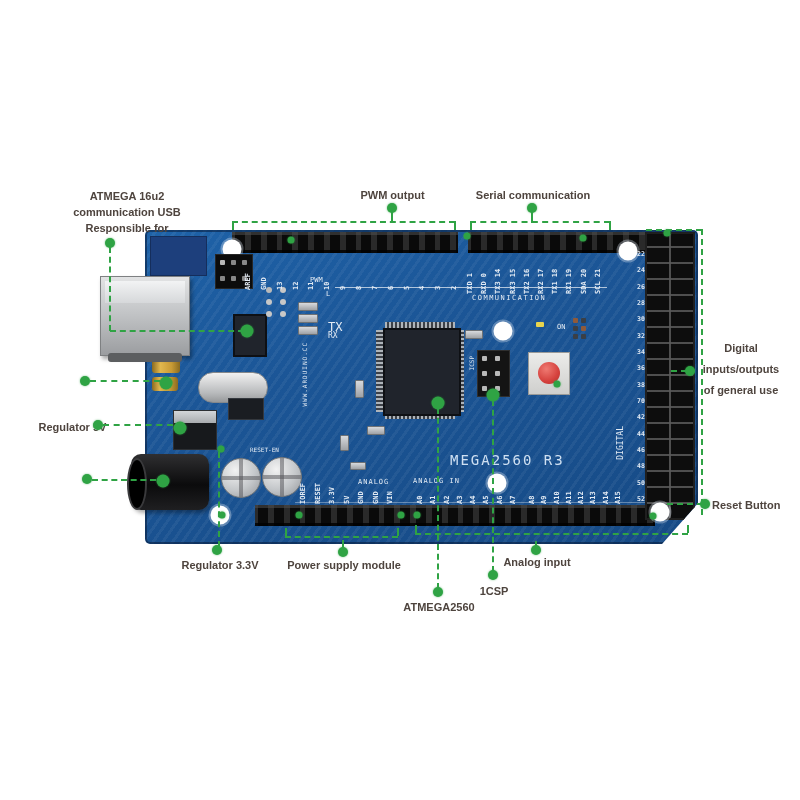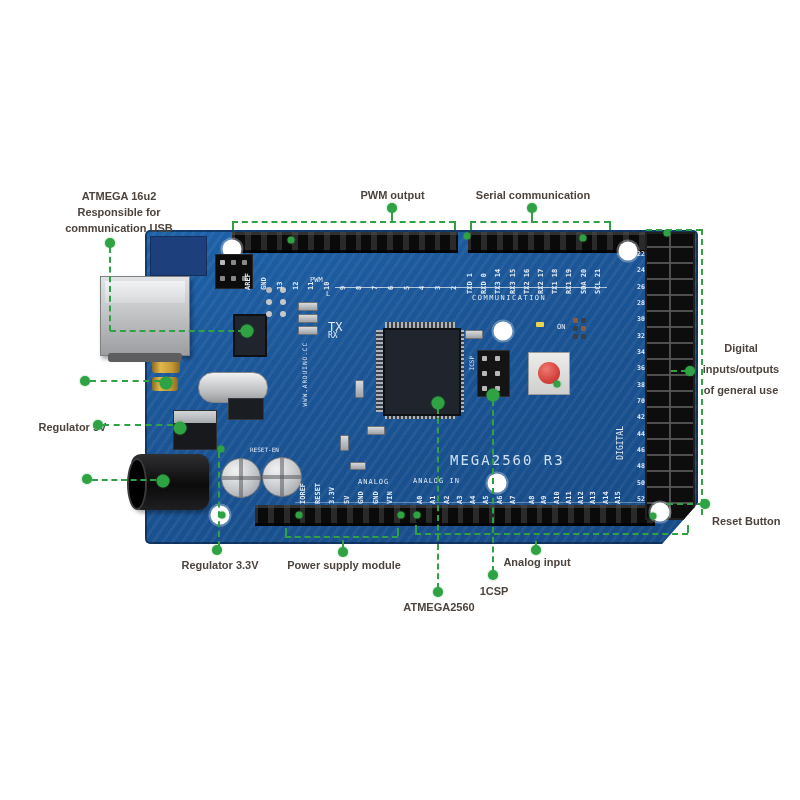--- a/index.html
+++ b/index.html
@@ -215,33 +215,33 @@
 
   <div style="position:absolute;left:100px;top:276px;width:88px;height:78px;border:1px solid #7e8082;background:linear-gradient(180deg,#e2e3e4 0%,#c3c5c7 45%,#9b9da0 100%);box-shadow:2px 3px 4px rgba(0,0,0,.35);">
     <div style="position:absolute;left:4px;top:4px;right:4px;height:22px;background:linear-gradient(180deg,#f2f3f4,#d6d8da);"></div>
   </div>
   <div style="position:absolute;left:108px;top:353px;width:74px;height:9px;background:#5c5e60;border-radius:3px;"></div>
 
   <div style="position:absolute;left:131px;top:454px;width:78px;height:56px;border-radius:10px;background:linear-gradient(180deg,#2f2f31,#0b0b0c 55%,#1f1f21);box-shadow:2px 3px 4px rgba(0,0,0,.35);">
     <div style="position:absolute;left:-4px;top:4px;width:16px;height:48px;border-radius:50%;background:#000;border:2px solid #3a3a3c;"></div>
   </div>
 
-  <div class="lbl" style="left:34px;top:188px;width:170px;">
+  <div class="lbl" style="left:42px;top:188px;width:170px;">
     <span class="ln">ATMEGA 16u2</span>
+    <span class="ln">communication USB</span>
     <span class="ln">Responsible for</span>
-    <span class="ln">communication USB</span>
   </div>
   <div class="lbl" style="left:340px;top:187px;width:105px;">PWM output</div>
   <div class="lbl" style="left:458px;top:187px;width:150px;">Serial communication</div>
   <div class="lbl lbl2" style="left:695px;top:338px;width:92px;">
     <span class="ln">Digital</span>
     <span class="ln">inputs/outputs</span>
     <span class="ln">of general use</span>
   </div>
-  <div class="lbl" style="left:712px;top:497px;width:88px;text-align:left;margin-top:16px;">Reset Button</div>
+  <div class="lbl" style="left:712px;top:497px;width:88px;text-align:left;">Reset Button</div>
   <div class="lbl" style="left:20px;top:419px;width:105px;">Regulator 5V</div>
   <div class="lbl" style="left:175px;top:557px;width:90px;">Regulator 3.3V</div>
   <div class="lbl" style="left:286px;top:557px;width:116px;">Power supply module</div>
   <div class="lbl" style="left:398px;top:599px;width:82px;">ATMEGA2560</div>
   <div class="lbl" style="left:463px;top:583px;width:62px;">1CSP</div>
   <div class="lbl" style="left:498px;top:554px;width:78px;">Analog input</div>
 
   <div class="vline" style="left:109px;top:247px;height:84px;"></div>
   <div class="hline" style="left:110px;top:330px;width:134px;"></div>
   <div class="vline" style="left:391px;top:212px;height:11px;"></div>

